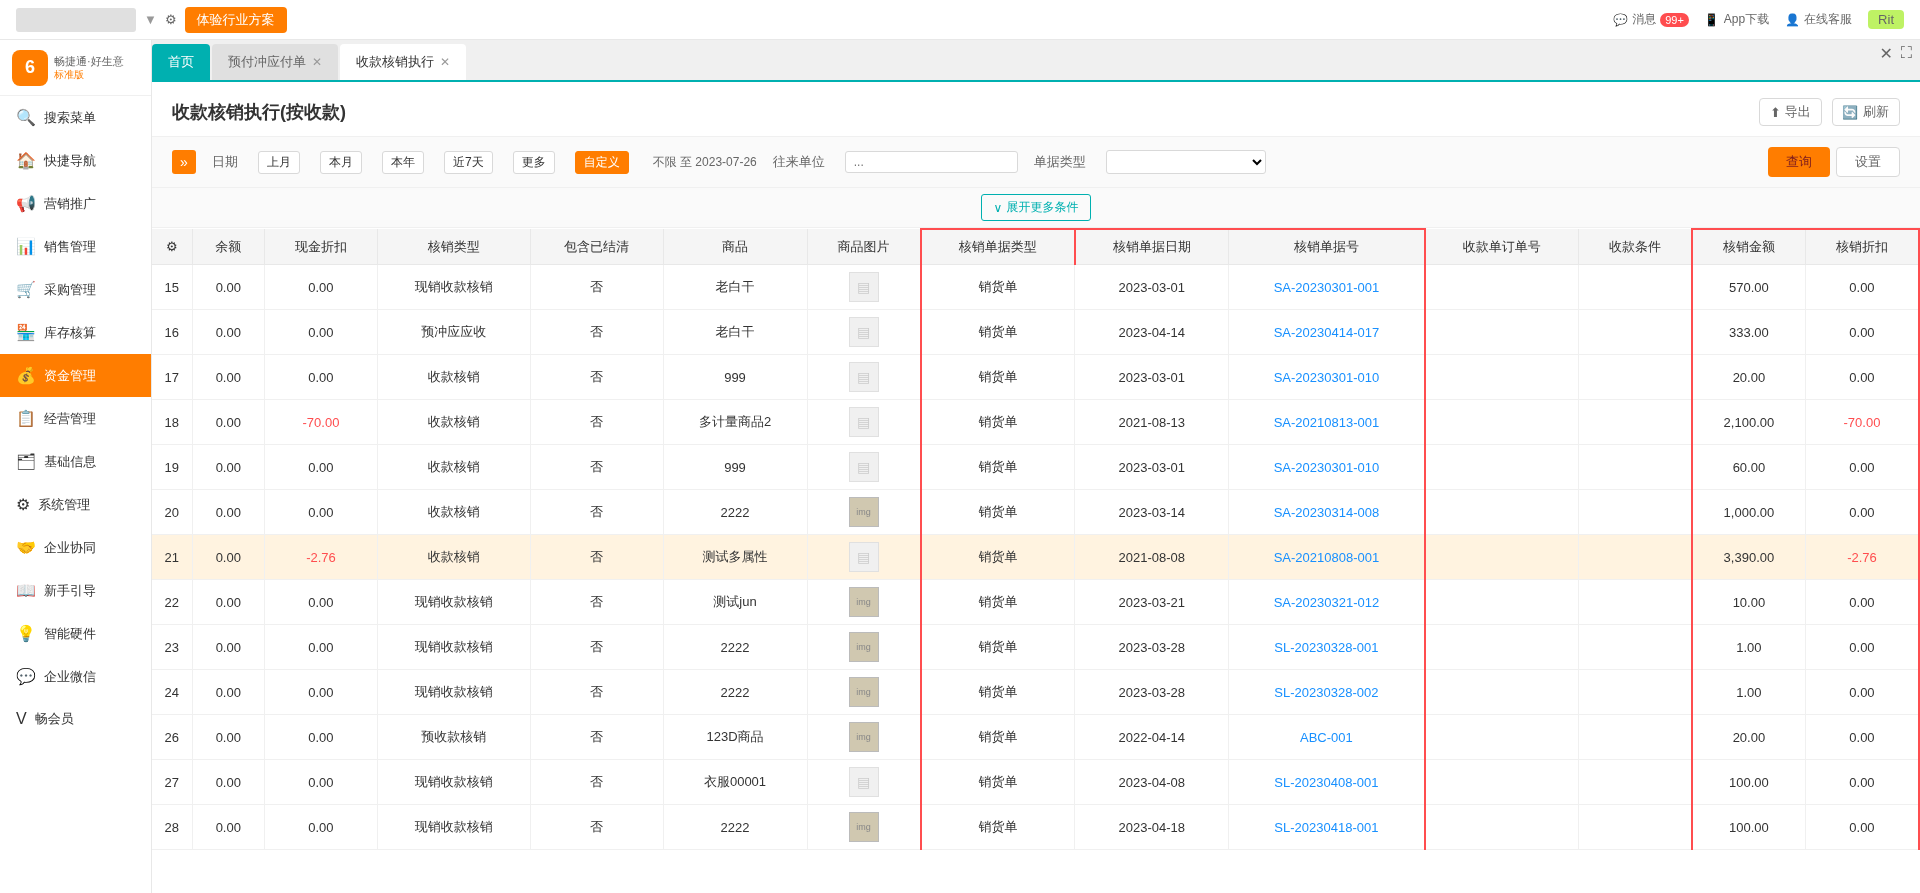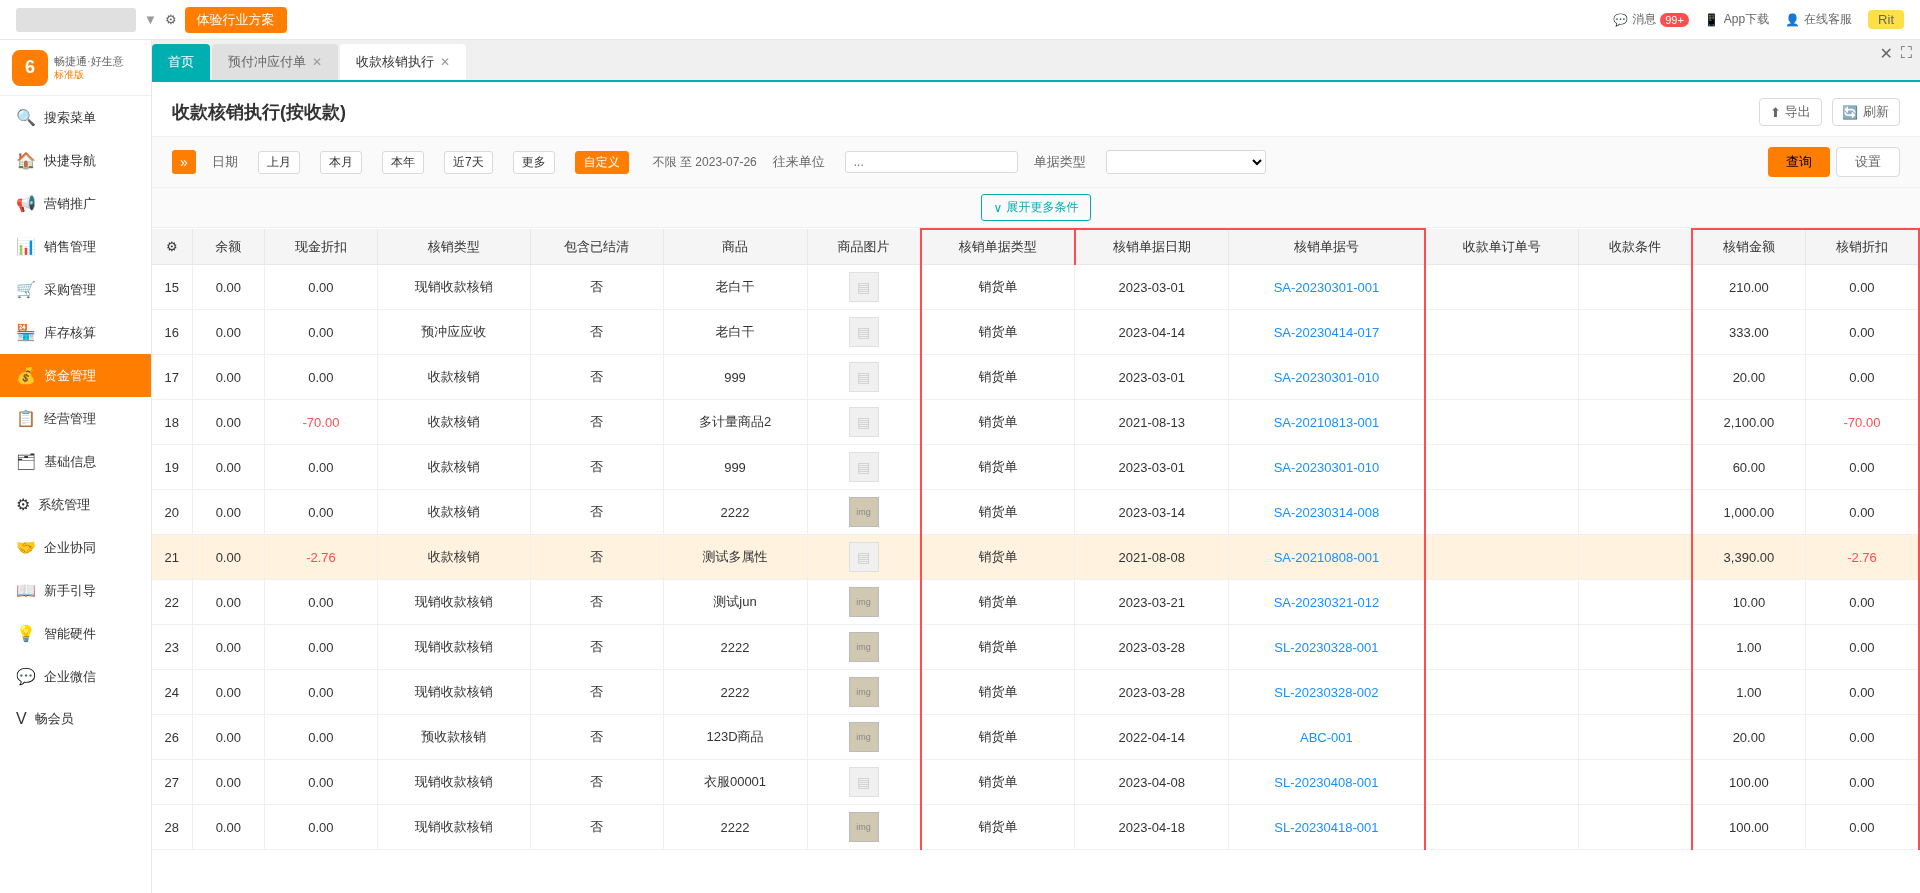--- a/index.html
+++ b/index.html
@@ -45,21 +45,21 @@
     .action-btn { display: flex; align-items: center; gap: 4px; padding: 4px 10px; border: 1px solid #d9d9d9; border-radius: 4px; cursor: pointer; font-size: 13px; color: #666; background: #fff; }
 
     
     .filter-bar { padding: 10px 20px; background: #fafafa; border-bottom: 1px solid #f0f0f0; display: flex; align-items: center; gap: 16px; flex-wrap: wrap; }
     .filter-item { display: flex; align-items: center; gap: 20px; font-size: 13px; }
     .filter-label { color: #666; }
     .filter-btn { padding: 2px 8px; border: 1px solid #d9d9d9; border-radius: 3px; cursor: pointer; font-size: 12px; background: #fff; color: #333; }
     .filter-btn.active { background: #ff7d00; color: #fff; border-color: #ff7d00; }
     .filter-input { border: 1px solid #d9d9d9; border-radius: 3px; padding: 3px 8px; font-size: 12px; min-width: 160px; }
     .filter-select { border: 1px solid #d9d9d9; border-radius: 3px; padding: 3px 8px; font-size: 12px; min-width: 160px; background: #fff; }
-    .query-btn { background: #ff7d00; color: #000000; border: none; border-radius: 4px; padding: 5px 18px; cursor: pointer; font-size: 13px; }
+    .query-btn { background: #ff7d00; color: #7f1d1d; border: none; border-radius: 4px; padding: 5px 18px; cursor: pointer; font-size: 13px; }
     .settings-btn { background: #fff; color: #666; border: 1px solid #d9d9d9; border-radius: 4px; padding: 5px 18px; cursor: pointer; font-size: 13px; }
     .expand-btn { display: flex; align-items: center; gap: 4px; color: #00b0b0; cursor: pointer; font-size: 12px; padding: 4px 12px; border: 1px solid #00b0b0; border-radius: 3px; }
 
     
     .table-container { flex: 1; overflow: auto; position: relative; }
     table { width: 100%; border-collapse: collapse; font-size: 13px; }
     thead th { background: #f5f5f5; padding: 8px 10px; text-align: center; border-bottom: 1px solid #e8e8e8; border-right: 1px solid #e8e8e8; font-weight: 500; color: #333; white-space: nowrap; position: sticky; top: 0; z-index: 2; }
     tbody td { padding: 7px 10px; text-align: center; border-bottom: 1px solid #f0f0f0; border-right: 1px solid #f0f0f0; white-space: nowrap; }
     .link-text { color: #1890ff; cursor: pointer; text-decoration: none; }
   </style>
@@ -82,21 +82,21 @@
         <span class="badge">99+</span>
       </div>
       <div style="display:flex;align-items:center;gap:4px;">
         <span>📱</span>
         <span>App下载</span>
       </div>
       <div style="display:flex;align-items:center;gap:4px;">
         <span>👤</span>
         <span>在线客服</span>
       </div>
-      <div style="background:#fde047;border-radius:4px;padding:2px 10px;font-size:13px;">
+      <div style="background:#bef264;border-radius:4px;padding:2px 10px;font-size:13px;">
         <span>Rit</span>
       </div>
     </div>
   </div>
 
   <div class="main-layout">
 
     <div class="sidebar">
       <div class="sidebar-logo">
         <div class="logo-icon">6</div>
@@ -271,21 +271,21 @@
     <td>否</td>
     <td>老白干</td>
     <td><div style="width:30px;height:30px;background:#f0f0f0;border:1px solid #e0e0e0;display:inline-flex;align-items:center;justify-content:center;">
                       <span style="font-size:14px;color:#ccc">▤</span>
                     </div></td>
     <td style="border-left:2px solid #ff4d4f;">销货单</td>
     <td>2023-03-01</td>
     <td style="border-right:2px solid #ff4d4f;"><a class="link-text" href="#">SA-20230301-001</a></td>
     <td></td>
     <td></td>
-    <td style="border-left:2px solid #ff4d4f;">210.00</td>
+    <td style="border-left:2px solid #ff4d4f;">570.00</td>
     <td style="border-right:2px solid #ff4d4f;">0.00</td>
   </tr>
                 <tr>
     <td>16</td>
     <td>0.00</td>
     <td style="">0.00</td>
     <td>预冲应应收</td>
     <td>否</td>
     <td>老白干</td>
     <td><div style="width:30px;height:30px;background:#f0f0f0;border:1px solid #e0e0e0;display:inline-flex;align-items:center;justify-content:center;">

